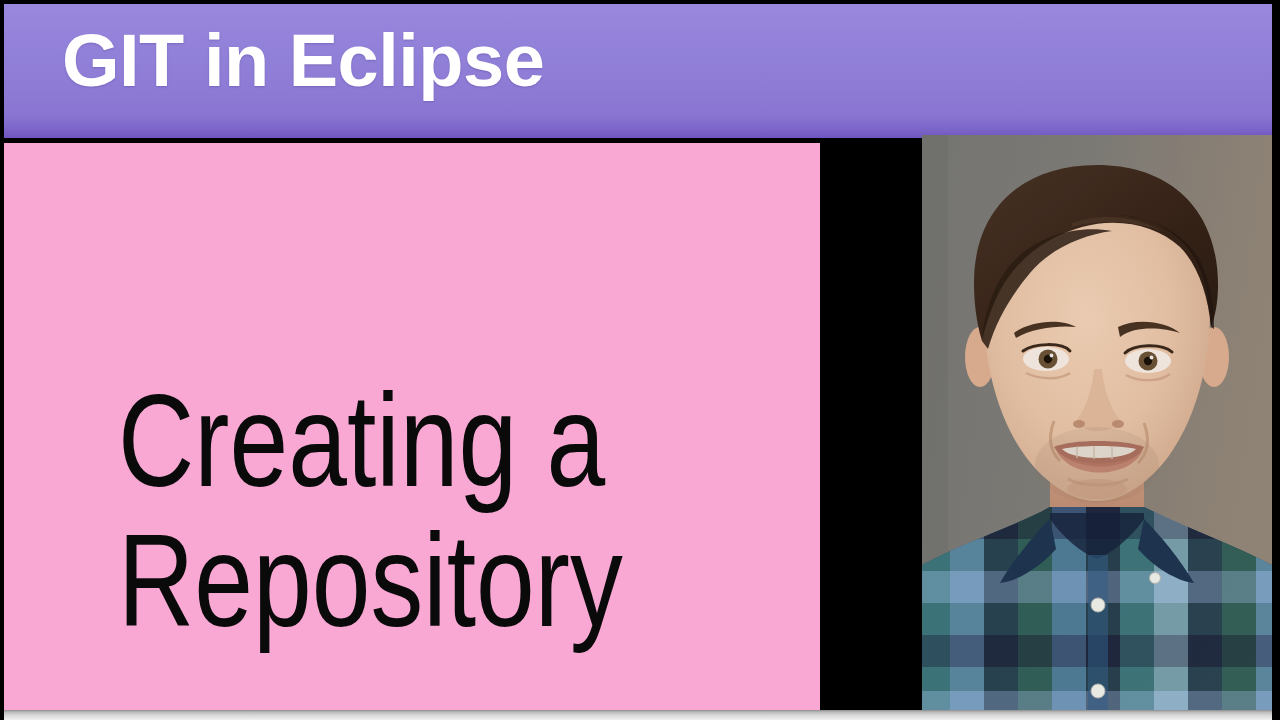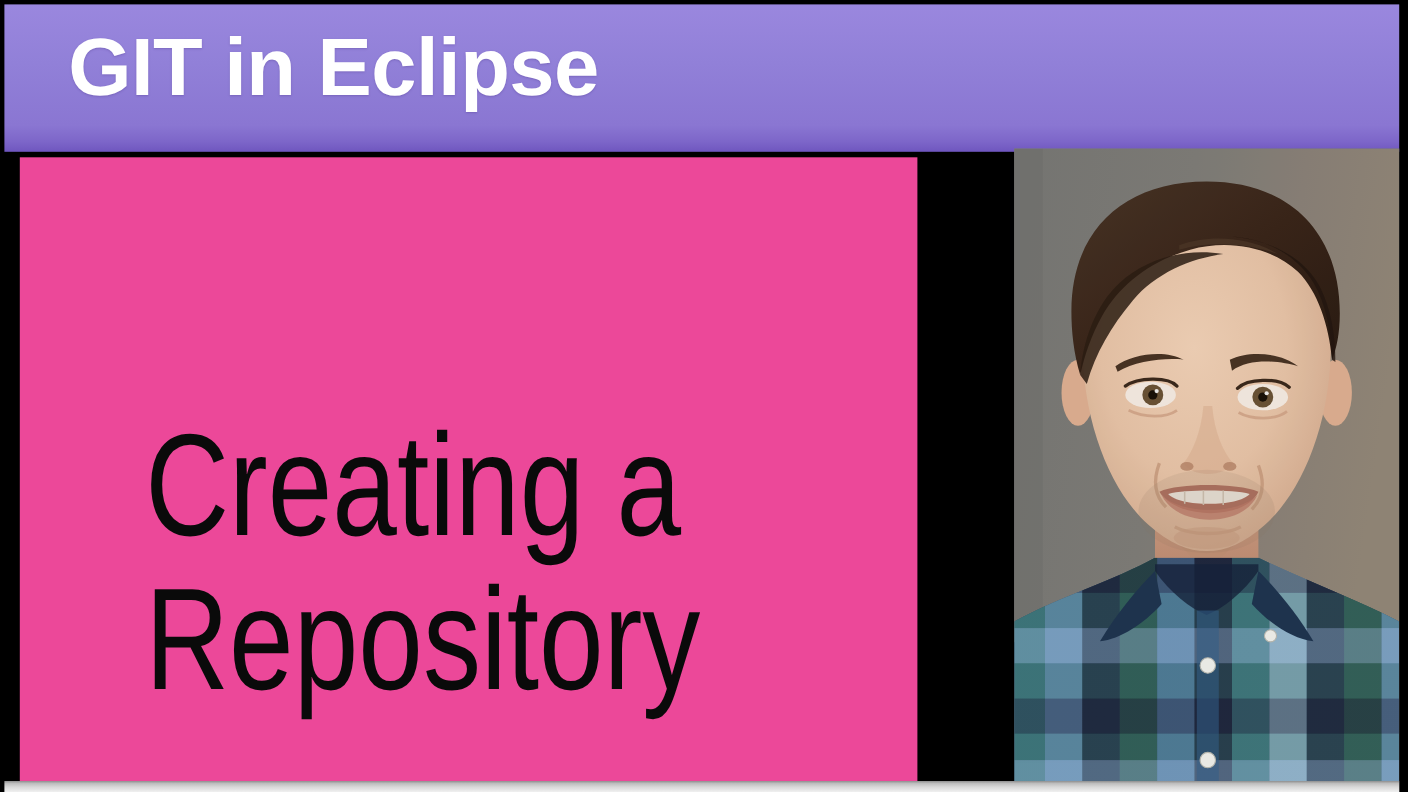--- a/index.html
+++ b/index.html
@@ -46,23 +46,22 @@
     text-shadow: 0 1px 2px rgba(70,45,130,0.30);
   }
 
   
   #content {
     position: absolute;
     left: 4px;
     top: 143px;
     width: 816px;
     height: 567px;
-    background: #ec4899;
-    overflow: hidden;
-    margin-left: 14px;
+    background: #f9a8d4;
+    overflow: hidden;
   }
   #bottom-strip {
     position: absolute;
     left: 4px;
     top: 710px;
     width: 1268px;
     height: 10px;
     background: linear-gradient(180deg, #8e8e8e 0%, #bdbdbd 22%, #d9d9d9 55%, #f0f0f0 100%);
   }
 

